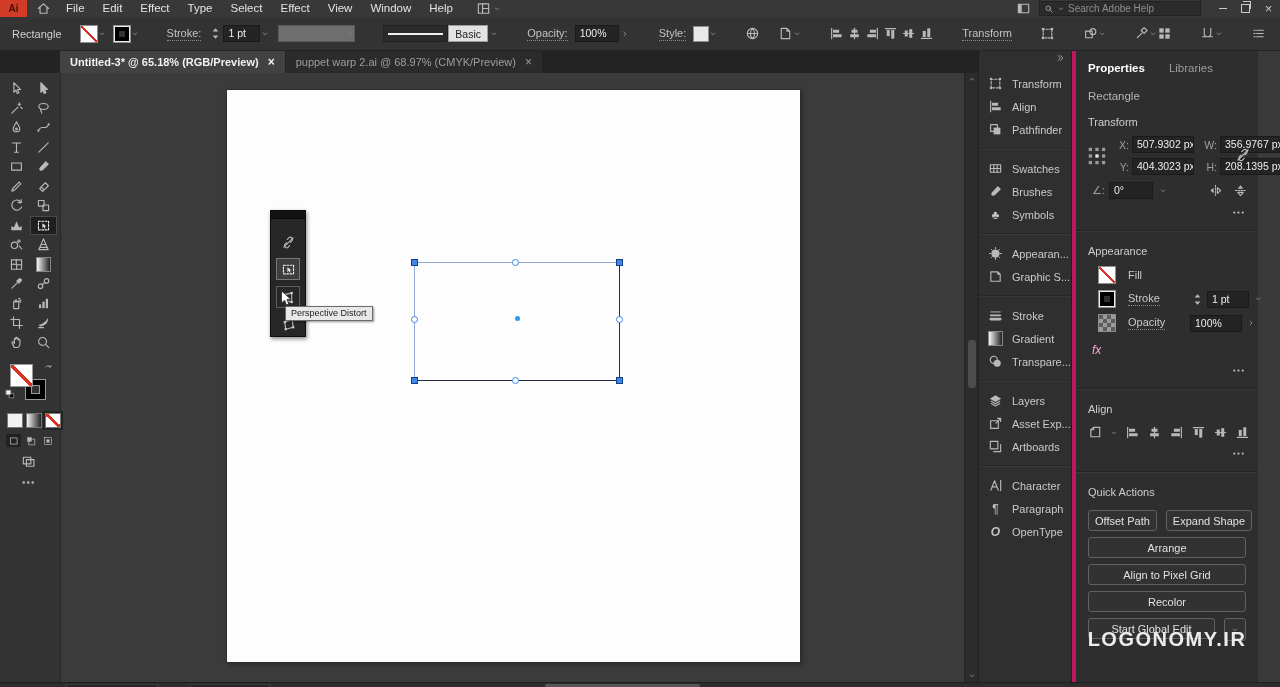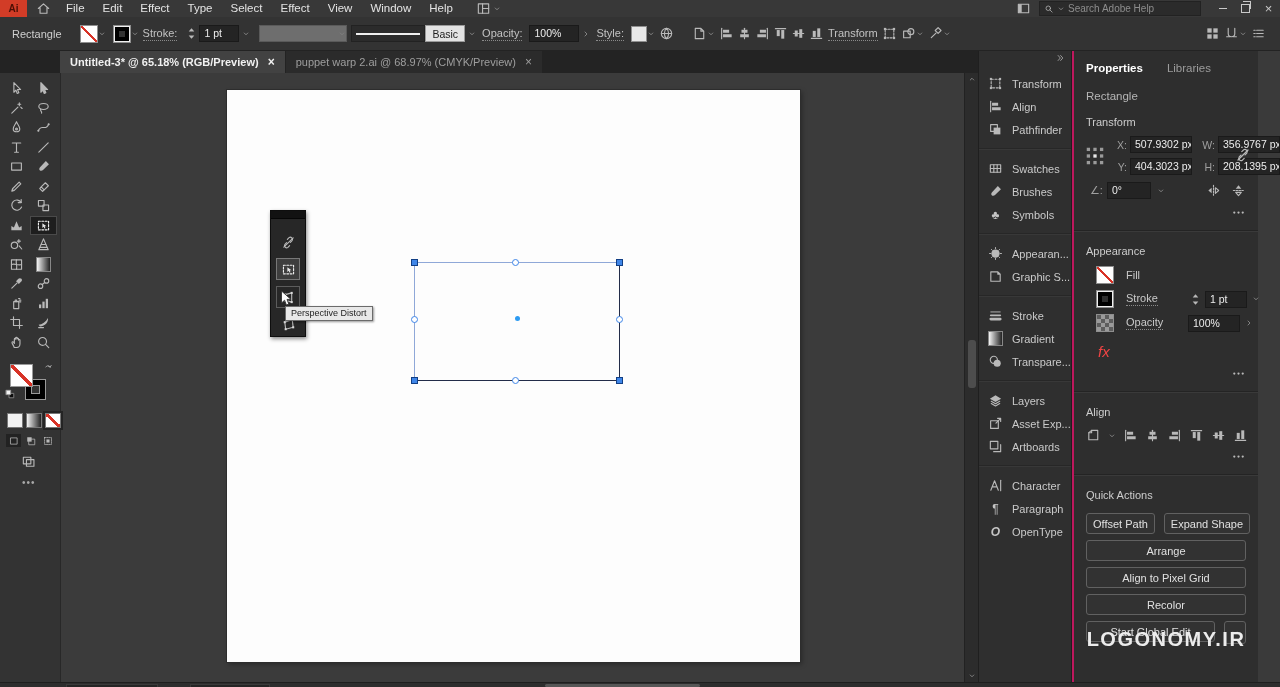--- a/index.html
+++ b/index.html
@@ -45,21 +45,21 @@
   .swbox.strokeB{background:transparent;border:1px solid #8f8f8f;box-shadow:inset 0 0 0 1px #efefef, inset 0 0 0 5px #000;}
   .field{background:#242424;border:1px solid #1a1a1a;color:#ececec;font-size:10.5px;
          padding:1px 4px;height:13px;line-height:13px;white-space:nowrap;overflow:hidden;}
   .chevbox{width:13px;height:16px;display:flex;align-items:center;justify-content:center;}
   .disabled-dd{width:86px;height:15px;background:#6e6e6e;border:1px solid #5a5a5a;display:flex;
                align-items:center;justify-content:flex-end;}
   .strokeline{width:64px;height:15px;display:flex;align-items:center;padding:0 4px;background:#2b2b2b;border:1px solid #222;}
   .strokeline i{display:block;width:100%;height:2px;background:#efefef;}
   .basicbox{height:15px;background:#e3e3e3;color:#1d1d1d;font-size:10.5px;display:flex;align-items:center;
             padding:0 6px;border:1px solid #9b9b9b;}
-  .cb-gap-s{margin-left:7px;}  .cb-gap-m{margin-left:4px;}  .cb-gap-l{margin-left:18px;}
+  .cb-gap-s{margin-left:7px;}  .cb-gap-m{margin-left:28px;}  .cb-gap-l{margin-left:18px;}
   .align-row{display:flex;align-items:center;gap:3px;}
   
   .tabbar{position:absolute;left:0;top:50px;width:978px;height:23px;background:#232323;display:flex;
           align-items:flex-end;padding-left:60px;box-sizing:border-box;z-index:50;}
   .tab{height:23px;display:flex;align-items:center;padding:0 10px;font-size:11px;color:#9e9e9e;
        background:#2b2b2b;margin-right:1px;white-space:nowrap;}
   .tab.active{background:#424242;color:#f1f1f1;font-weight:bold;justify-content:center;}
   .tab .x{margin-left:9px;font-size:12px;line-height:1;color:inherit;}
   
   .tools{position:absolute;left:0;top:73px;width:60px;height:609px;background:#333;
@@ -113,42 +113,42 @@
   
   .dock{position:absolute;left:978px;top:50px;width:94px;height:632px;background:#2f2f2f;
         border-left:1px solid #1f1f1f;border-right:1px solid #1f1f1f;box-sizing:border-box;z-index:30;}
   .dock-collapse{position:absolute;right:6px;top:3px;}
   .dock-body{position:absolute;left:0;top:22px;width:100%;}
   .dock-item{height:23px;display:flex;align-items:center;padding-left:9px;gap:9px;font-size:11px;color:#cacaca;}
   .dock-group{padding-bottom:7px;margin-bottom:8px;border-bottom:1px solid #272727;box-shadow:0 1px 0 #383838;}
   .dock-group:last-child{border-bottom:none;box-shadow:none;}
   
   .props{position:absolute;left:1072px;top:50px;width:186px;height:632px;background:#2e2e2e;z-index:30;
-         border-left:2px solid #be185d;box-sizing:border-box;}
+         border-left:4px solid #be185d;box-sizing:border-box;}
   .ptabs{display:flex;gap:24px;padding:12px 12px 0 12px;font-size:11.5px;}
   .ptab{color:#9c9c9c;}  .ptab.active{color:#fff;font-weight:bold;}
   .obj-type{padding:16px 12px 0 12px;font-size:11.5px;color:#b5b5b5;}
   .sec-title{padding:14px 12px 6px 12px;font-size:11px;color:#cdcdcd;}
   .tgrid{display:grid;grid-template-columns:30px 16px 58px 12px 18px 58px;align-items:center;
          row-gap:5px;padding:2px 0 0 10px;position:relative;}
   .tlabel{font-size:10.5px;color:#9f9f9f;text-align:right;padding-right:3px;}
   .tfield{width:52px;}
   .linkbtn{position:absolute;right:7px;top:10px;width:16px;height:22px;}
   .anglerow{display:flex;align-items:center;padding:7px 0 0 16px;gap:4px;}
   .angle-sym{color:#9f9f9f;font-size:11px;}
   .fliphv{display:flex;gap:10px;margin-left:34px;}
   .more-row{display:flex;justify-content:flex-end;padding:6px 12px 2px 0;}
   .pdiv{height:1px;background:#242424;box-shadow:0 1px 0 #3a3a3a;margin:8px 0 0 0;}
   .approw{display:grid;grid-template-columns:30px 62px auto;align-items:center;padding:3px 0 3px 22px;}
   .applabel{font-size:11px;color:#c9c9c9;}
   .applink{border-bottom:1px dotted #8a8a8a;display:inline-block;padding-bottom:1px;width:max-content;}
   .appctl{display:flex;align-items:center;gap:2px;}
   .checker{width:16px;height:16px;border:1px solid #8f8f8f;
            background:repeating-conic-gradient(#9a9a9a 0 25%,#5d5d5d 0 50%) 0 0/8px 8px;}
-  .fxrow{padding:8px 0 0 24px;font-size:15px;color:#ef4444;font-style:italic;}
+  .fxrow{padding:8px 0 0 16px;font-size:12px;color:#f9a8d4;font-style:italic;}
   .alignrow{display:flex;align-items:center;gap:7px;padding:4px 0 0 12px;}
   .qa-wrap{padding:6px 12px 0 12px;display:flex;flex-direction:column;gap:6px;}
   .qa-row{display:flex;gap:9px;}
   .qbtn{height:21px;flex:1;border:1px solid #616161;border-radius:3px;background:#323232;color:#e0e0e0;
         font-size:11px;display:flex;align-items:center;justify-content:center;white-space:nowrap;}
   .qchev{width:20px;flex:none;height:21px;border:1px solid #616161;border-radius:3px;background:#323232;
          display:flex;align-items:center;justify-content:center;}
   .watermark{position:absolute;left:0;width:100%;top:578px;text-align:center;font-size:20px;font-weight:bold;
              color:#ececec;letter-spacing:1.5px;}
   

